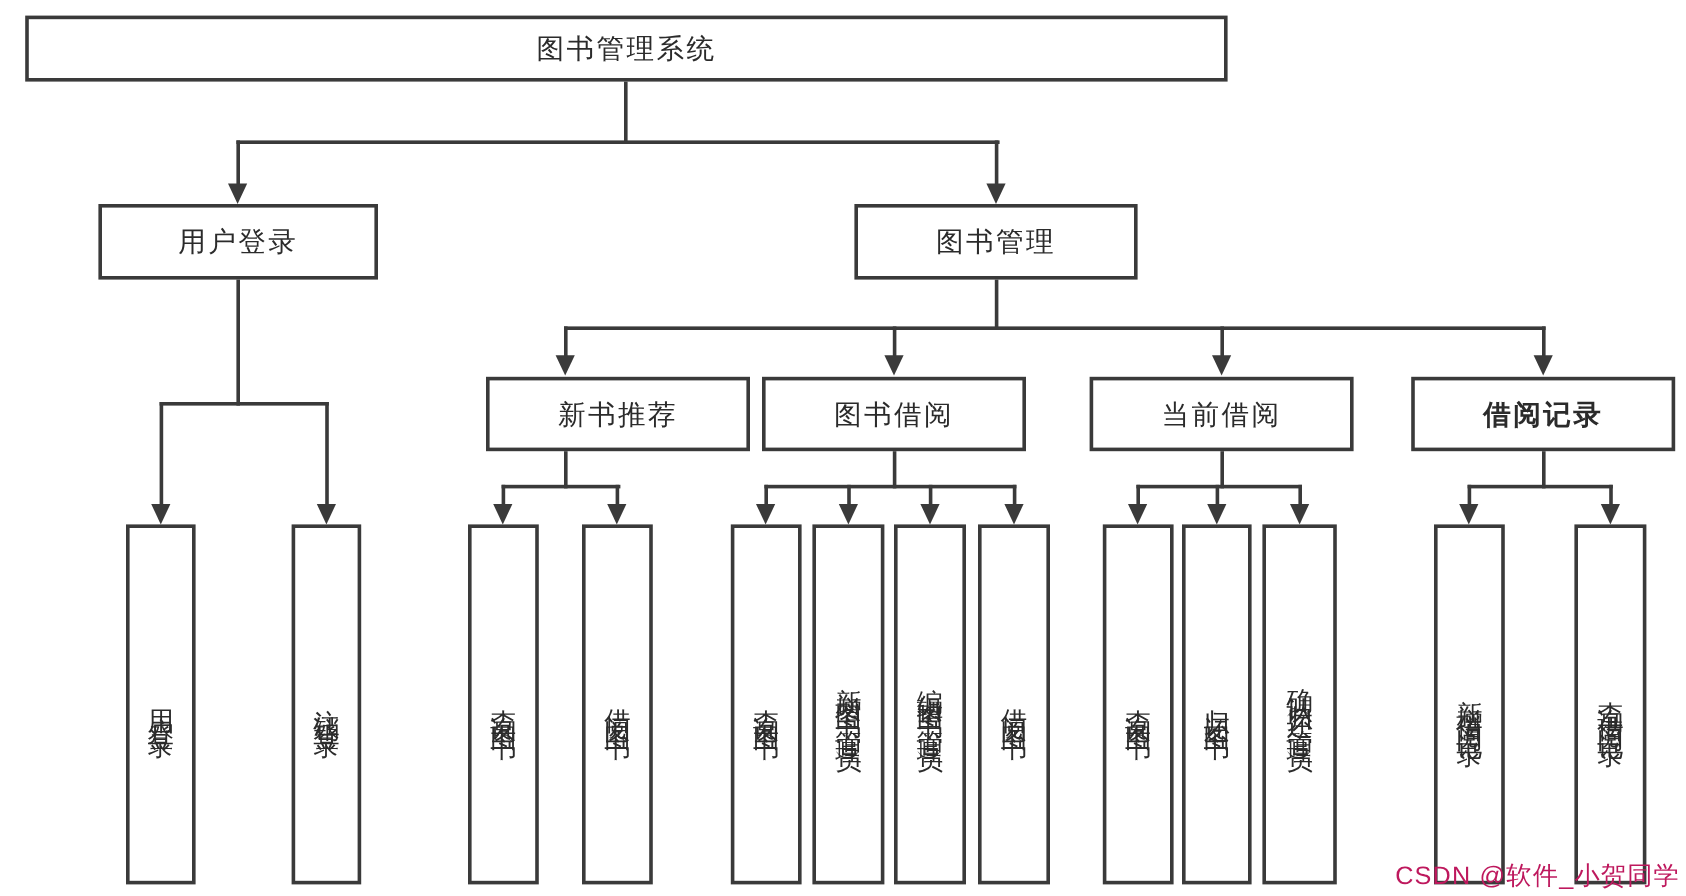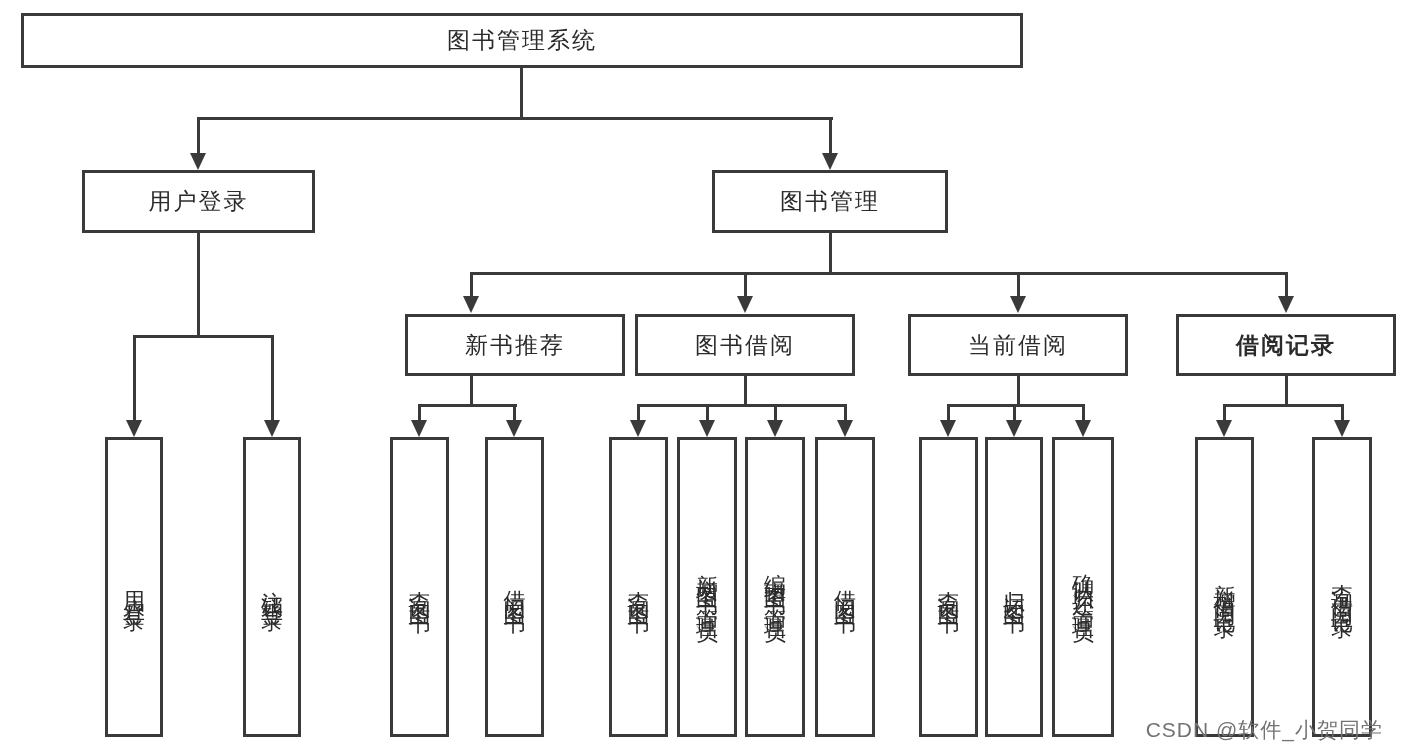--- a/index.html
+++ b/index.html
@@ -46,25 +46,25 @@
   .ar {
     position: absolute;
     width: 0;
     height: 0;
     border-left: 8px solid transparent;
     border-right: 8px solid transparent;
     border-top: 17px solid #3a3a3a;
   }
   .watermark {
     position: absolute;
-    right: 22px;
+    right: 5px;
     bottom: 3px;
     font-size: 21px;
     letter-spacing: 1px;
-    color: #737373;
+    color: #be185d;
     z-index: 10;
   }
 </style>
 </head>
 <body>
 
 <div class="stage">
 
   <div class="box" style="left:21px; top:13px; width:1002px; height:55px;">
     <span class="lbl">图书管理系统</span>

